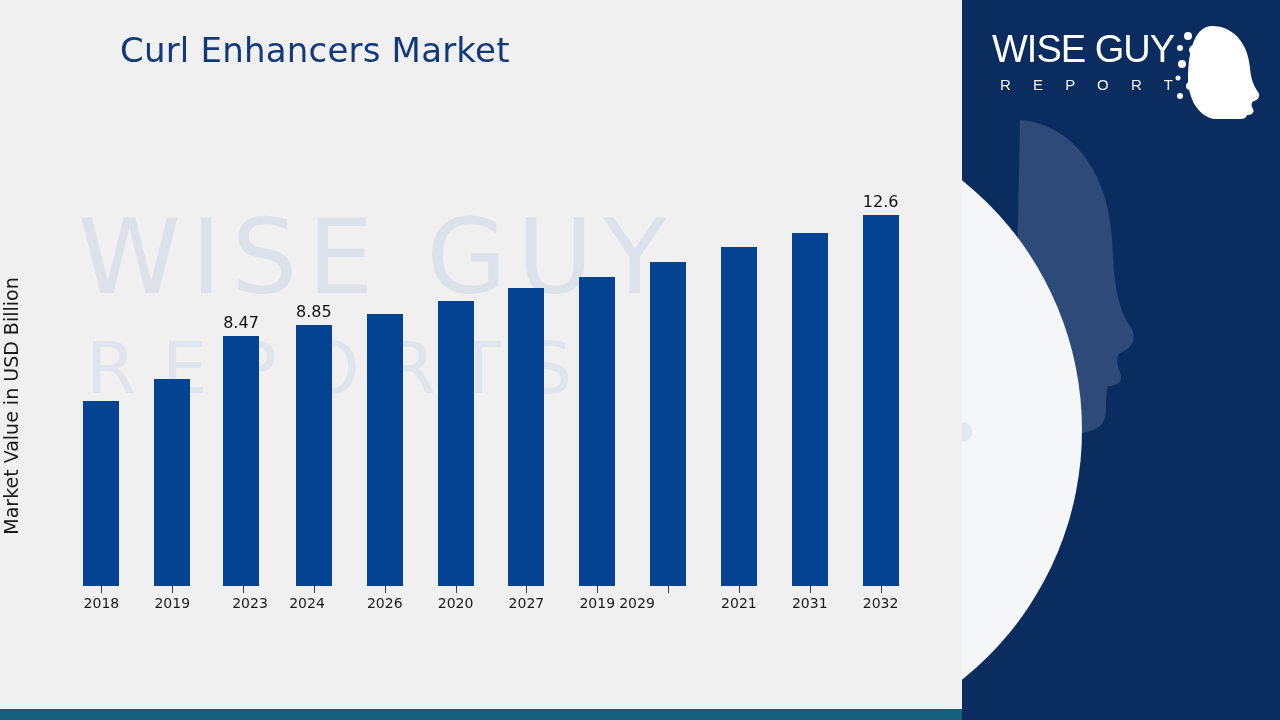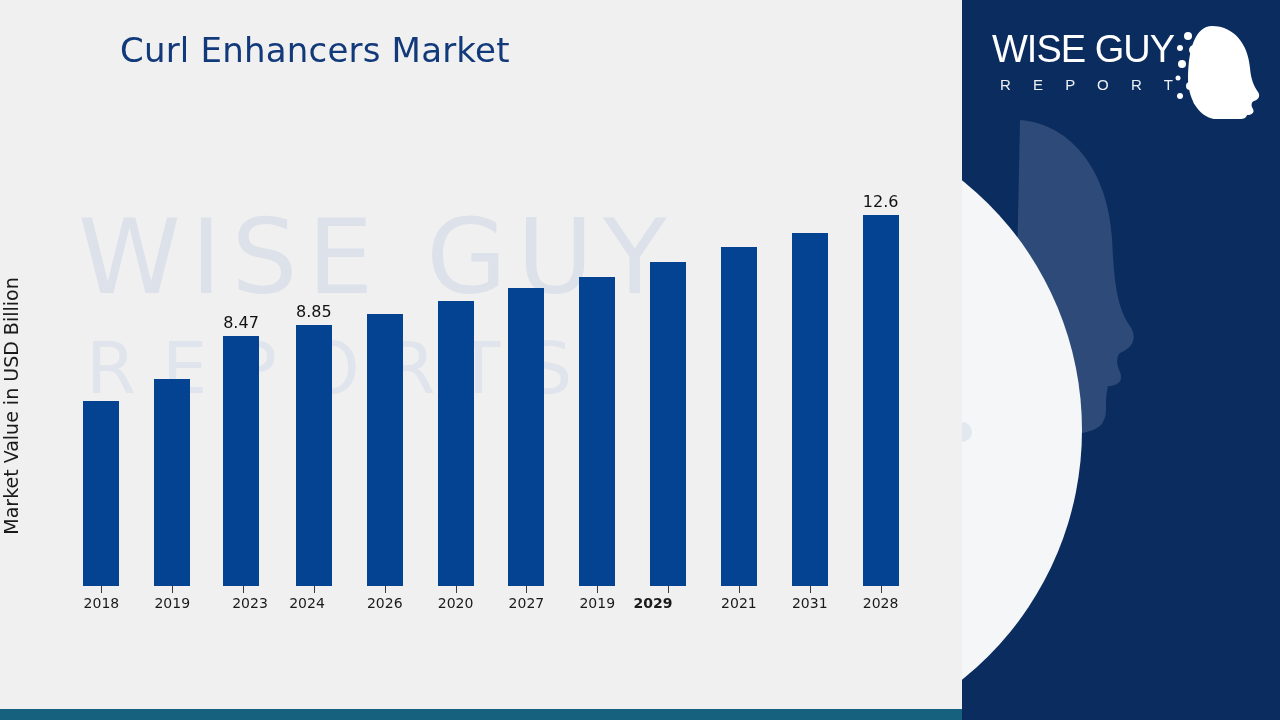--- a/index.html
+++ b/index.html
@@ -309,27 +309,27 @@
         <span class="tick-label" style="left: 241px;">2024</span>
         <span class="tick" style="left: 318.75px;"></span>
         <span class="tick-label" style="left: 318.75px;">2026</span>
         <span class="tick" style="left: 389.583px;"></span>
         <span class="tick-label" style="left: 389.583px;">2020</span>
         <span class="tick" style="left: 460.417px;"></span>
         <span class="tick-label" style="left: 460.417px;">2027</span>
         <span class="tick" style="left: 531.25px;"></span>
         <span class="tick-label" style="left: 531.25px;">2019</span>
         <span class="tick" style="left: 602.083px;"></span>
-        <span class="tick-label" style="left: 587px; font-weight: bold;">2029</span>
+        <span class="tick-label" style="left: 571px;">2029</span>
         <span class="tick" style="left: 672.917px;"></span>
         <span class="tick-label" style="left: 672.917px;">2021</span>
         <span class="tick" style="left: 743.75px;"></span>
         <span class="tick-label" style="left: 743.75px; text-align: center;">2031</span>
         <span class="tick" style="left: 814.583px;"></span>
-        <span class="tick-label" style="left: 814.583px;">2028</span>
+        <span class="tick-label" style="left: 814.583px;">2032</span>
       </div>
 
   </div>
 
   <div id="bottom-strip"></div>
 
   <div id="brand-panel">
 
     <div id="head-silhouette">
       <svg width="230" height="390" viewBox="0 0 230 390" aria-hidden="true">

